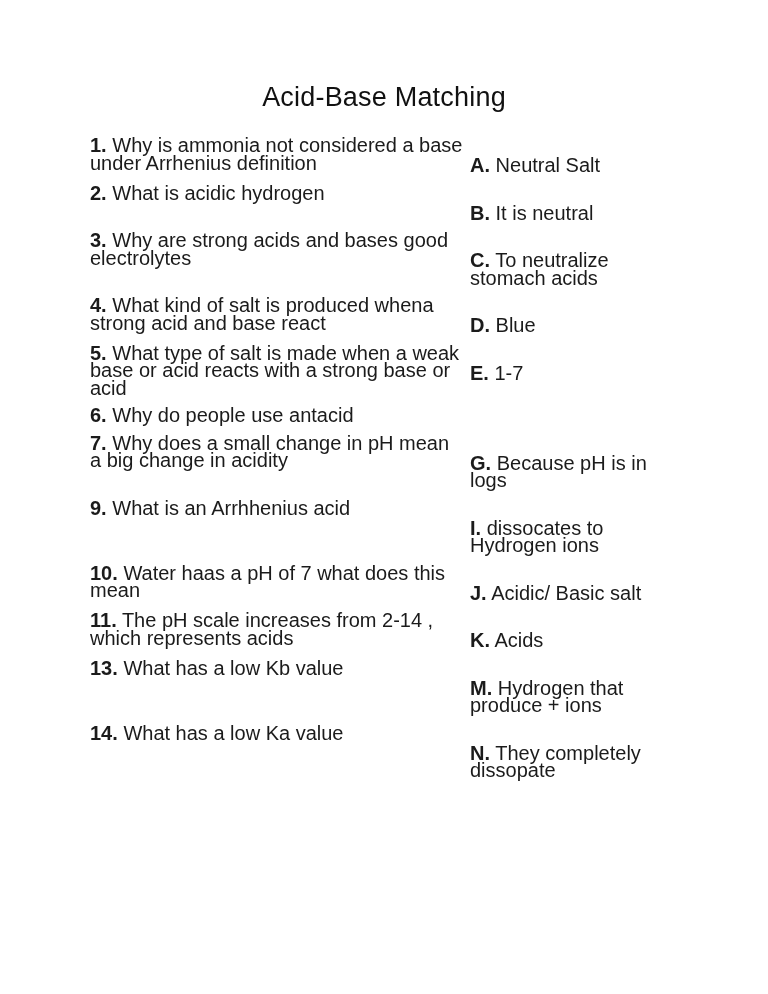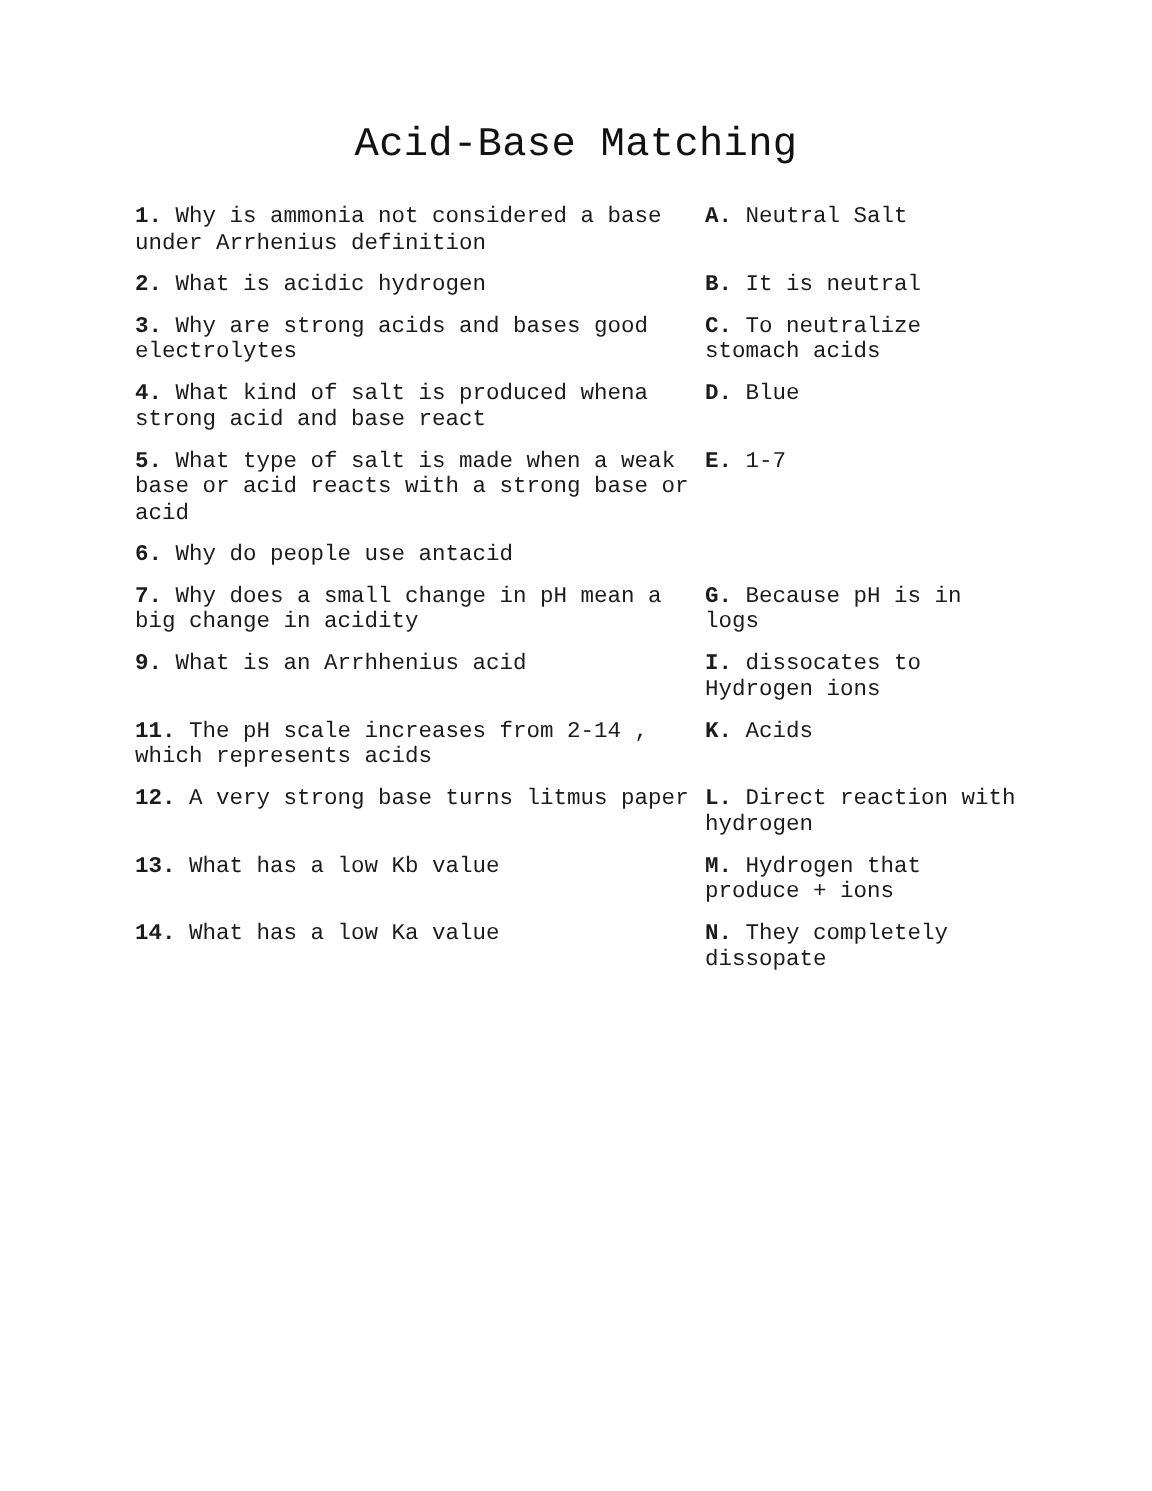--- a/index.html
+++ b/index.html
@@ -10,46 +10,46 @@
     background: #ffffff;
     color: #1b1b1b;
     font-family: "Liberation Sans", sans-serif;
     overflow: hidden;
   }
   .page {
     width: 768px;
     height: 822px;
     padding: 82px 90px 40px 90px;
     background: #ffffff;
-    font-family: Liberation Mono, monospace;
   }
   .title {
     font-size: 27px;
     font-weight: 400;
     text-align: center;
     margin: 0 0 24px 0;
     color: #111111;
     letter-spacing: 0.2px;
   }
   .rows { width: 588px; }
   .row {
     display: flex;
     align-items: flex-start;
     margin-bottom: 10px;
-    font-size: 15px;
+    font-size: 20px;
     line-height: 17.5px;
   }
   .q {
     flex: 0 0 380px;
     width: 380px;
     padding-right: 6px;
   }
   .a {
     flex: 1 1 auto;
     min-width: 0;
+    margin-top: 20px;
   }
   .b { font-weight: 700; }
 </style>
 </head>
 <body>
 
 <div class="page">
   <h1 class="title">Acid-Base Matching</h1>
   <div class="rows" id="rows">
   <div class="row">
@@ -130,42 +130,42 @@
     <div class="q">
       <span class="b">9.</span>
       <span class="t">What is an Arrhhenius acid</span>
     </div>
     <div class="a">
       <span class="b">I.</span>
       <span class="t">dissocates to Hydrogen ions</span>
     </div>
   </div>
 
+  <div class="row">
+    <div class="q">
+      <span class="b">10.</span>
+      <span class="t">Water haas a pH of 7 what does this mean</span>
+    </div>
+    <div class="a">
+      <span class="b">J.</span>
+      <span class="t">Acidic/ Basic salt</span>
+    </div>
+  </div>
 
   <div class="row">
     <div class="q">
       <span class="b">11.</span>
       <span class="t">The pH scale increases from 2-14 , which represents acids</span>
     </div>
     <div class="a">
       <span class="b">K.</span>
       <span class="t">Acids</span>
     </div>
   </div>
 
-  <div class="row">
-    <div class="q">
-      <span class="b">12.</span>
-      <span class="t">A very strong base turns litmus paper</span>
-    </div>
-    <div class="a">
-      <span class="b">L.</span>
-      <span class="t">Direct reaction with hydrogen</span>
-    </div>
-  </div>
 
   <div class="row">
     <div class="q">
       <span class="b">13.</span>
       <span class="t">What has a low Kb value</span>
     </div>
     <div class="a">
       <span class="b">M.</span>
       <span class="t">Hydrogen that produce + ions</span>
     </div>

